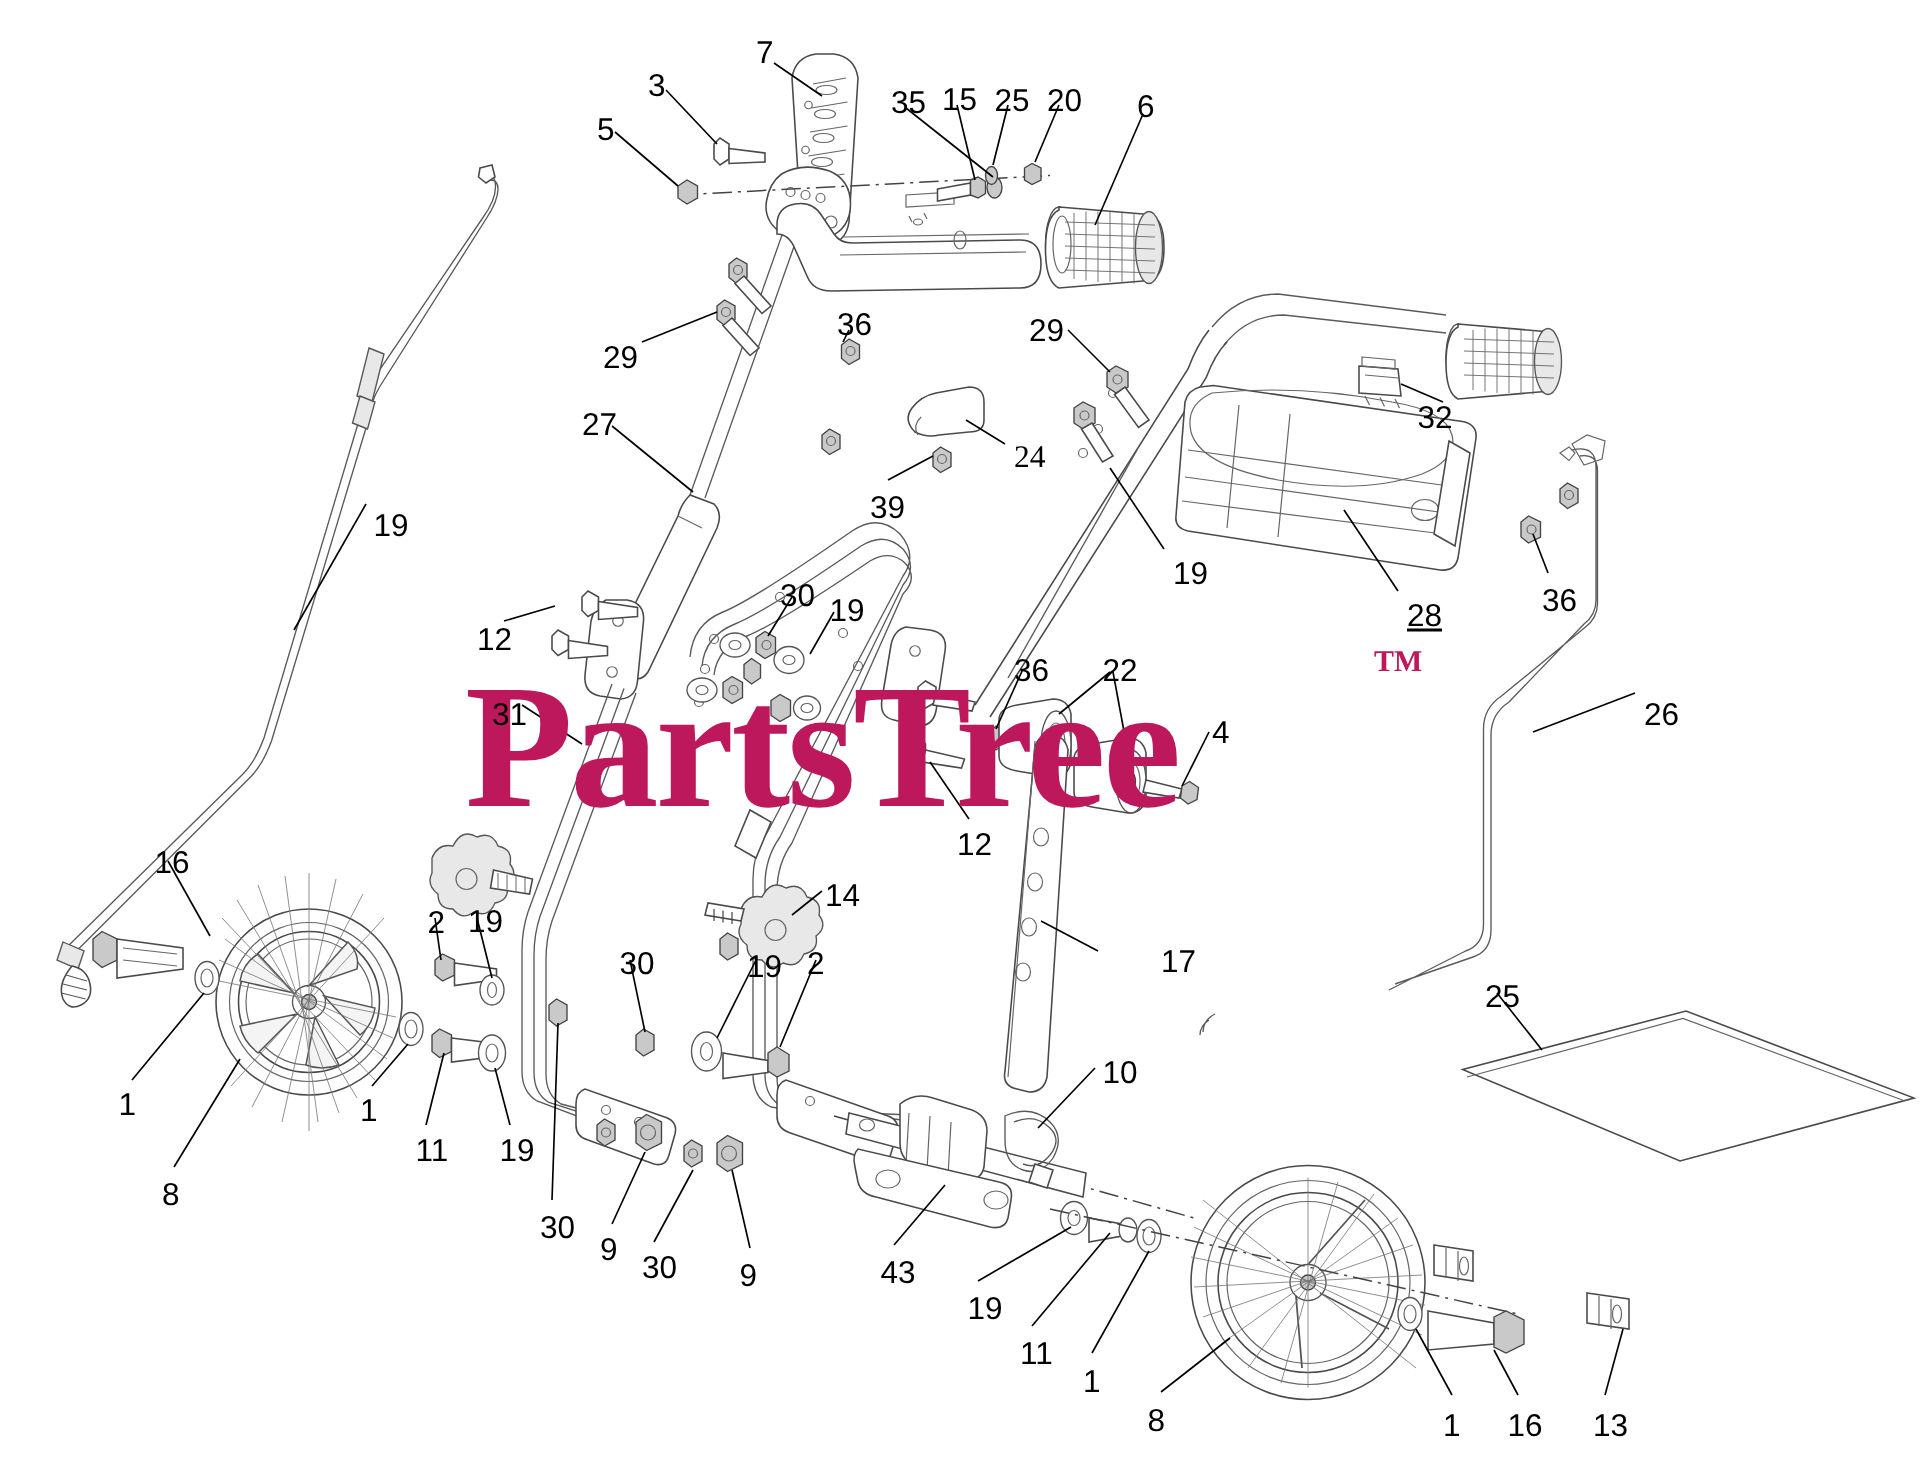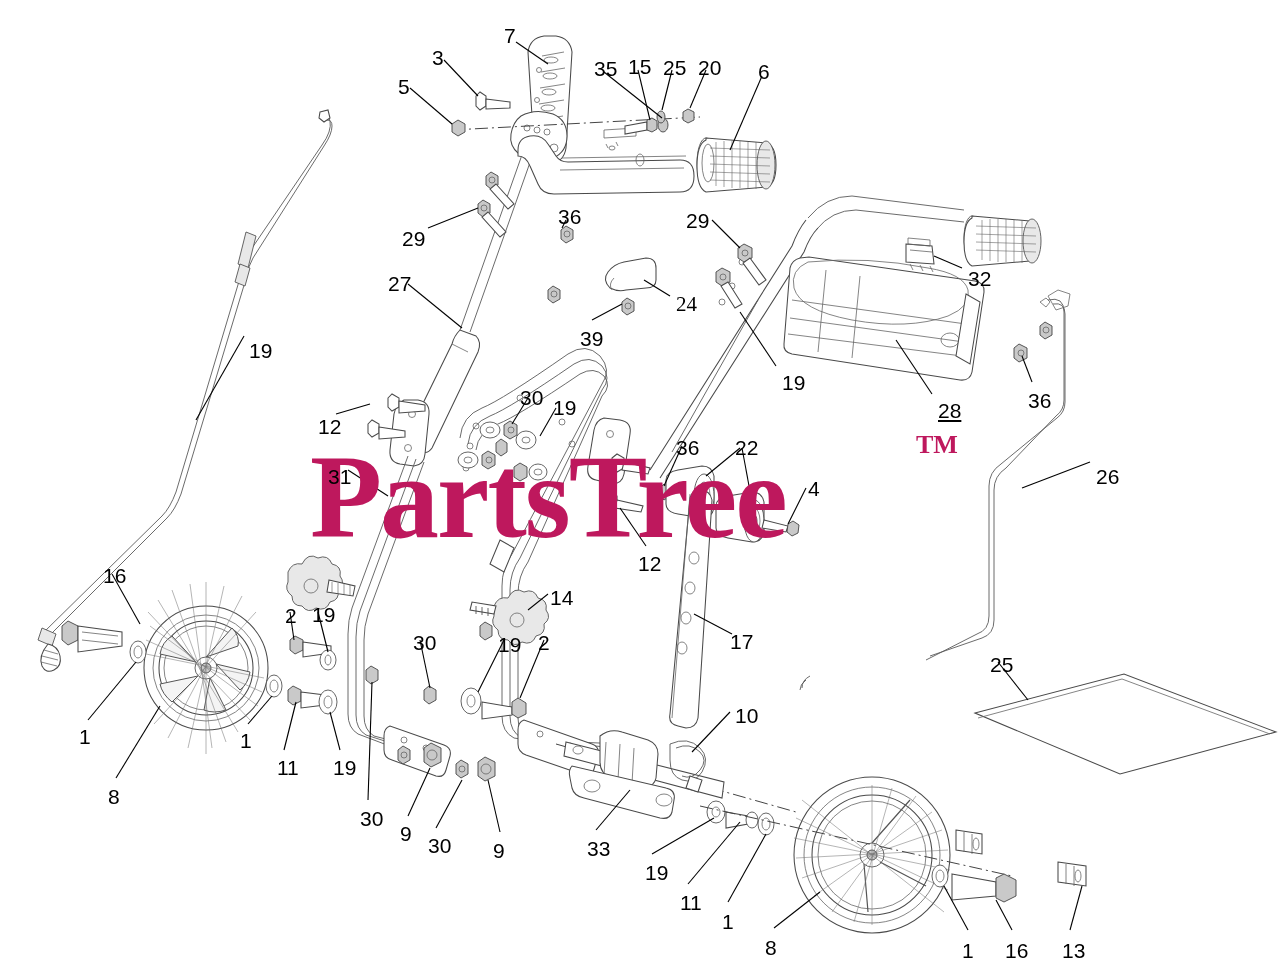--- a/index.html
+++ b/index.html
@@ -10,21 +10,21 @@
   #diagram{position:absolute;left:0;top:0;width:1280px;height:979px;}
   .wm{
     position:absolute;
     font-family:Liberation Serif, serif;
     font-weight:bold;
     color:#be185d;
     user-select:none;
     white-space:nowrap;
   }
   #wm-main{left:310px;top:430px;font-size:118px;letter-spacing:-2px;}
-  #wm-tm{left:916px;top:430px;font-size:26px;}
+  #wm-tm{left:916px;top:430px;font-size:20px;}
   .lbl{
     position:absolute;
     font-family:"Liberation Sans", sans-serif;
     font-size:21px;
     color:#000000;
     white-space:nowrap;
     line-height:1;
   }
   svg{display:block;}
   .ln{stroke:#000;stroke-width:1.1;fill:none;}
@@ -479,21 +479,21 @@
       <div class="lbl" style="left: 432px; top: 47px;">3</div>
       <div class="lbl" style="left: 398px; top: 76px;">5</div>
       <div class="lbl" style="left: 594px; top: 58px;">35</div>
       <div class="lbl" style="left: 628px; top: 56px;">15</div>
       <div class="lbl" style="left: 663px; top: 57px;">25</div>
       <div class="lbl" style="left: 698px; top: 57px;">20</div>
       <div class="lbl" style="left: 758px; top: 61px;">6</div>
       <div class="lbl" style="left: 402px; top: 228px;">29</div>
       <div class="lbl" style="left: 558px; top: 206px;">36</div>
       <div class="lbl" style="left: 686px; top: 210px;">29</div>
-      <div class="lbl" style="left: 968px; top: 268px;">32</div>
+      <div class="lbl" style="left: 945px; top: 268px;">32</div>
       <div class="lbl" style="left: 388px; top: 273px;">27</div>
       <div class="lbl" style="left: 676px; top: 294px; font-family: Liberation Serif, serif;">24</div>
       <div class="lbl" style="left: 580px; top: 328px;">39</div>
       <div class="lbl" style="left: 249px; top: 340px;">19</div>
       <div class="lbl" style="left: 782px; top: 372px;">19</div>
       <div class="lbl" style="left: 938px; top: 400px; text-decoration: underline;">28</div>
       <div class="lbl" style="left: 1028px; top: 390px;">36</div>
       <div class="lbl" style="left: 520px; top: 387px;">30</div>
       <div class="lbl" style="left: 553px; top: 397px;">19</div>
       <div class="lbl" style="left: 318px; top: 416px;">12</div>
@@ -503,33 +503,33 @@
       <div class="lbl" style="left: 328px; top: 466px;">31</div>
       <div class="lbl" style="left: 808px; top: 478px;">4</div>
       <div class="lbl" style="left: 638px; top: 553px;">12</div>
       <div class="lbl" style="left: 550px; top: 587px;">14</div>
       <div class="lbl" style="left: 103px; top: 565px;">16</div>
       <div class="lbl" style="left: 285px; top: 605px;">2</div>
       <div class="lbl" style="left: 312px; top: 604px;">19</div>
       <div class="lbl" style="left: 413px; top: 632px;">30</div>
       <div class="lbl" style="left: 498px; top: 634px;">19</div>
       <div class="lbl" style="left: 538px; top: 632px;">2</div>
-      <div class="lbl" style="left: 730px; top: 631px;">17</div>
+      <div class="lbl" style="left: 774px; top: 631px;">17</div>
       <div class="lbl" style="left: 990px; top: 654px;">25</div>
       <div class="lbl" style="left: 79px; top: 726px;">1</div>
       <div class="lbl" style="left: 240px; top: 730px;">1</div>
       <div class="lbl" style="left: 277px; top: 757px;">11</div>
       <div class="lbl" style="left: 333px; top: 757px;">19</div>
       <div class="lbl" style="left: 108px; top: 786px;">8</div>
       <div class="lbl" style="left: 360px; top: 808px;">30</div>
       <div class="lbl" style="left: 400px; top: 823px;">9</div>
       <div class="lbl" style="left: 428px; top: 835px;">30</div>
       <div class="lbl" style="left: 493px; top: 840px;">9</div>
       <div class="lbl" style="left: 735px; top: 705px;">10</div>
-      <div class="lbl" style="left: 587px; top: 838px;">33</div>
+      <div class="lbl" style="left: 587px; top: 838px;">43</div>
       <div class="lbl" style="left: 645px; top: 862px;">19</div>
       <div class="lbl" style="left: 680px; top: 892px;">11</div>
       <div class="lbl" style="left: 722px; top: 911px;">1</div>
       <div class="lbl" style="left: 765px; top: 937px;">8</div>
       <div class="lbl" style="left: 962px; top: 940px;">1</div>
       <div class="lbl" style="left: 1005px; top: 940px;">16</div>
       <div class="lbl" style="left: 1062px; top: 940px;">13</div>
     </div>
 
 </div>

